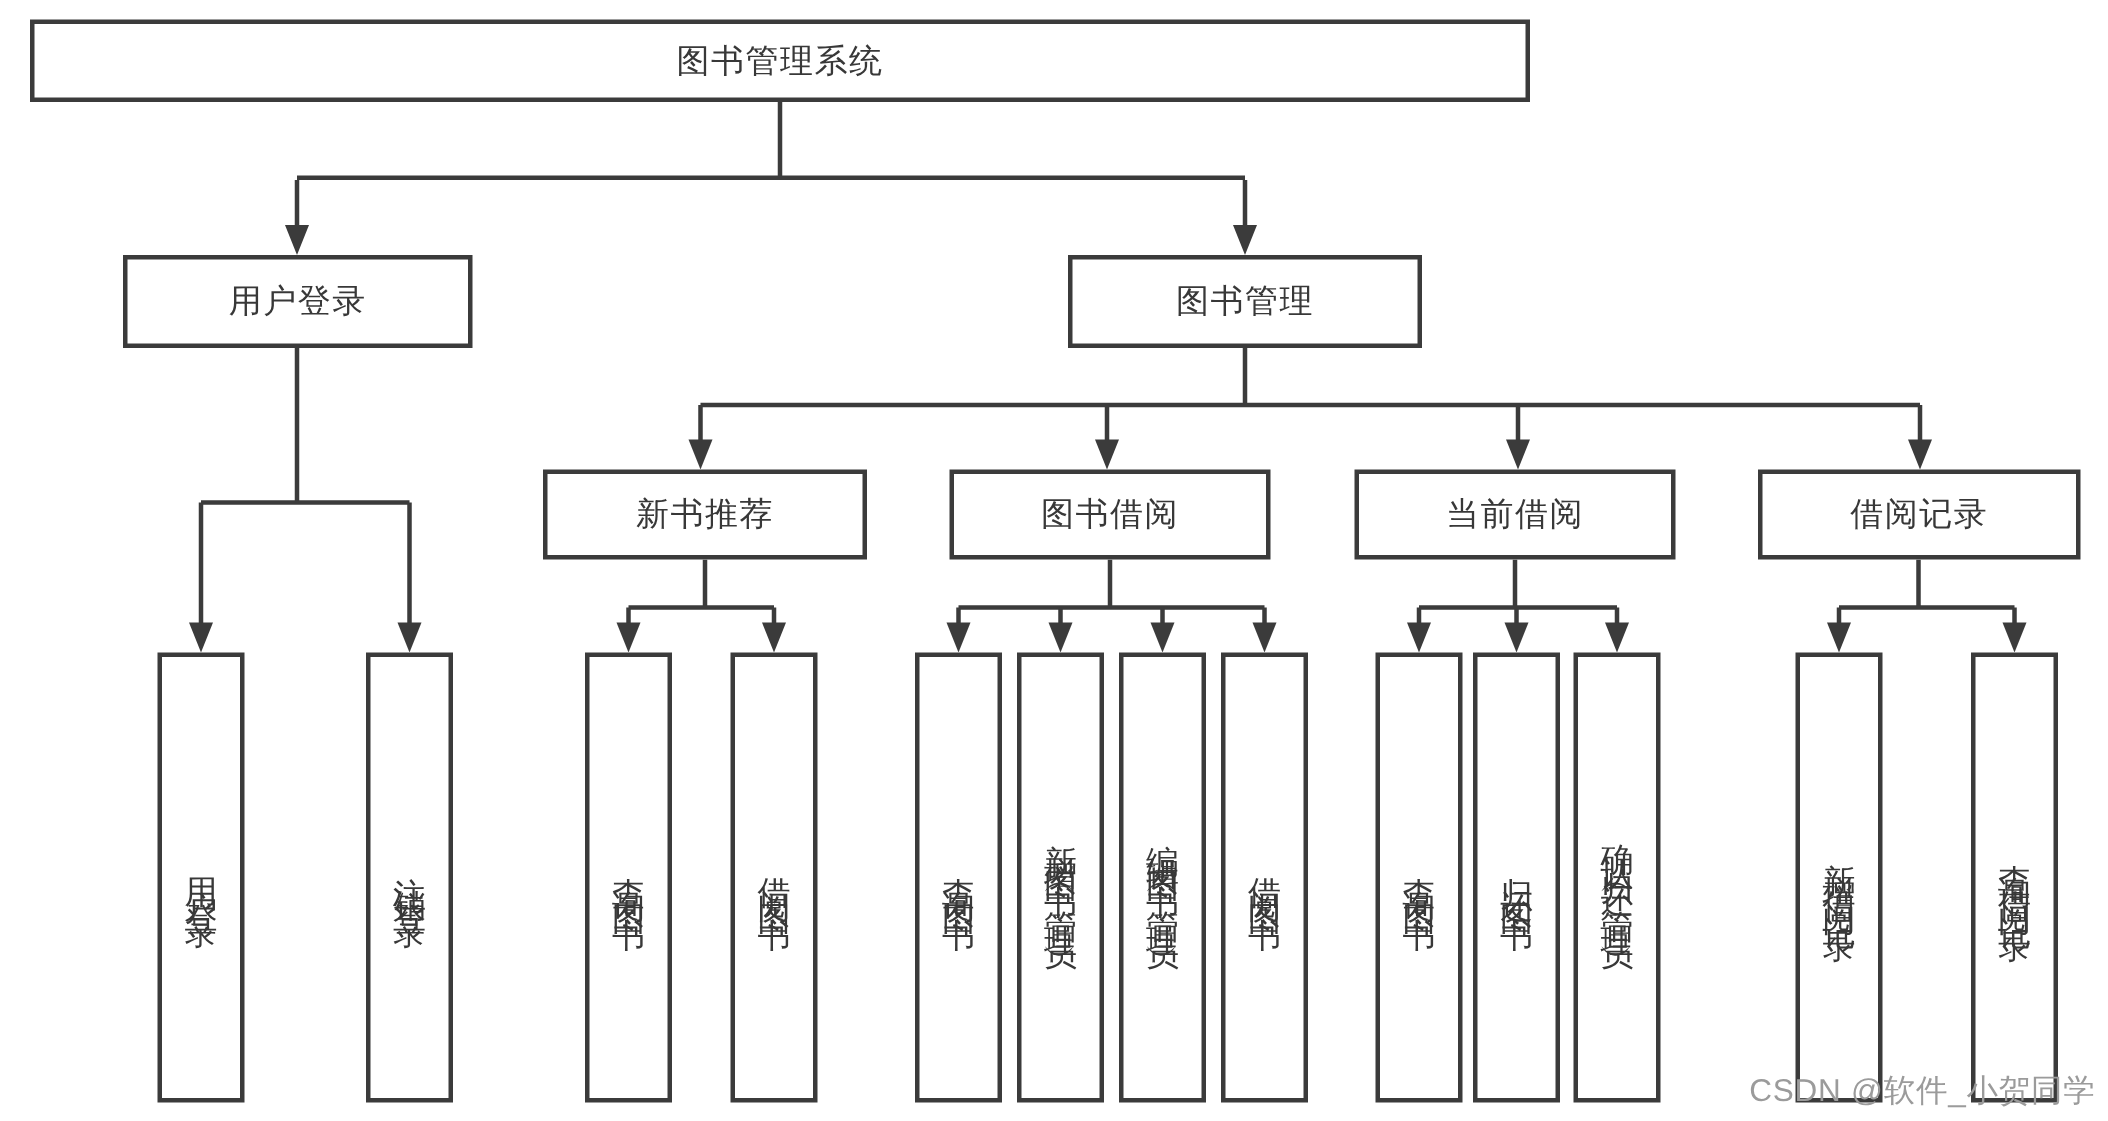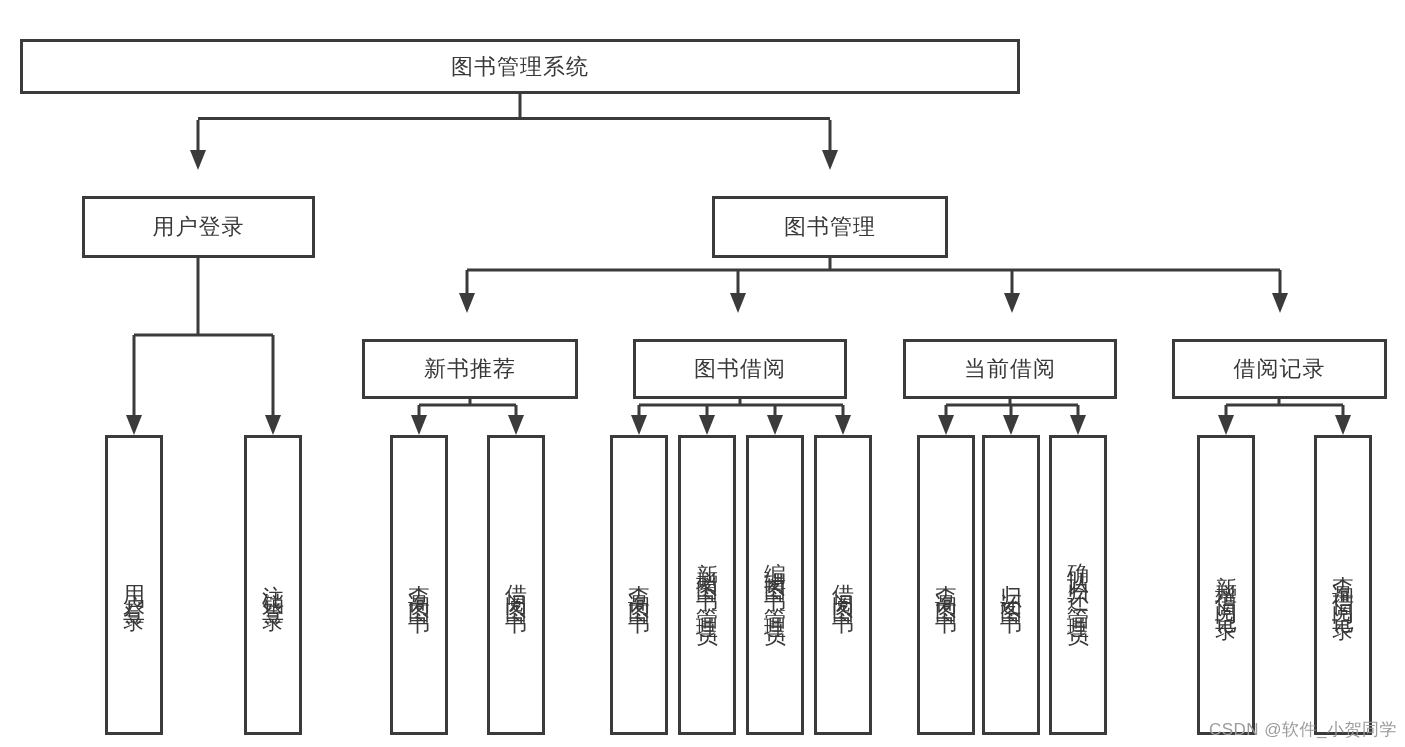--- a/index.html
+++ b/index.html
@@ -19,42 +19,41 @@
   svg.connectors{position:absolute;left:0;top:0;}
   .node{
     position:absolute;
     box-sizing:border-box;
     background:var(--box_fill);
     border:3px solid var(--line);
     display:flex;align-items:center;justify-content:center;
     color:var(--text);
     font-size:22px;
     letter-spacing:1px;
-    margin-top:26px;
   }
   .vnode{
     position:absolute;
     box-sizing:border-box;
     background:var(--box_fill);
     border:3px solid var(--line);
     width:58px;height:300px;top:435px;
     display:flex;align-items:center;justify-content:center;
     color:var(--text);
     font-size:22px;
   }
   .vnode span{
     writing-mode:vertical-lr;
     line-height:1;
     letter-spacing:9px;
     white-space:nowrap;
   }
   .watermark{
     position:absolute;
     right:8px;bottom:6px;
-    font-size:17px;
+    font-size:21px;
     color:var(--watermark);
     letter-spacing:0.5px;
   }
 </style>
 </head>
 <body>
 
 <div class="canvas">
 
   <svg class="connectors" width="1405" height="747" viewBox="0 0 1405 747" fill="none" stroke="var(--line)" stroke-width="3">

